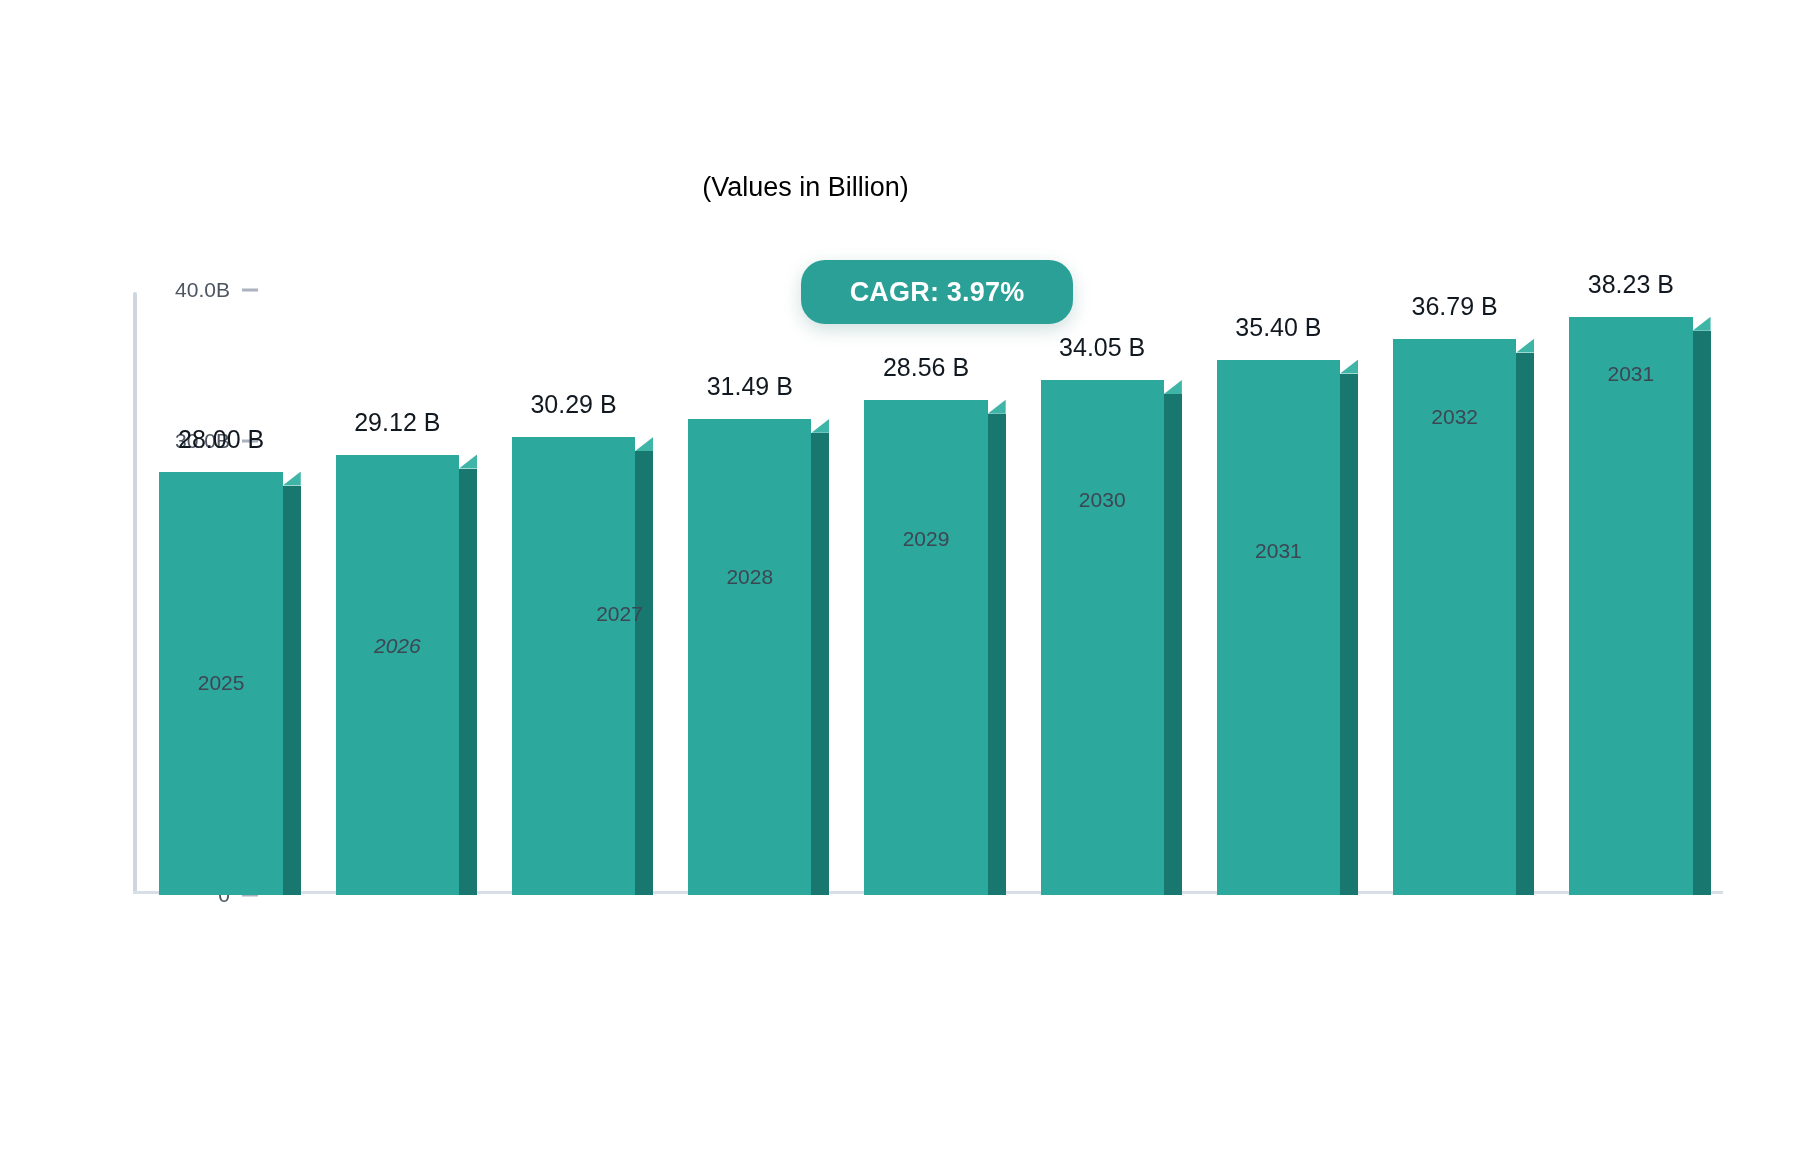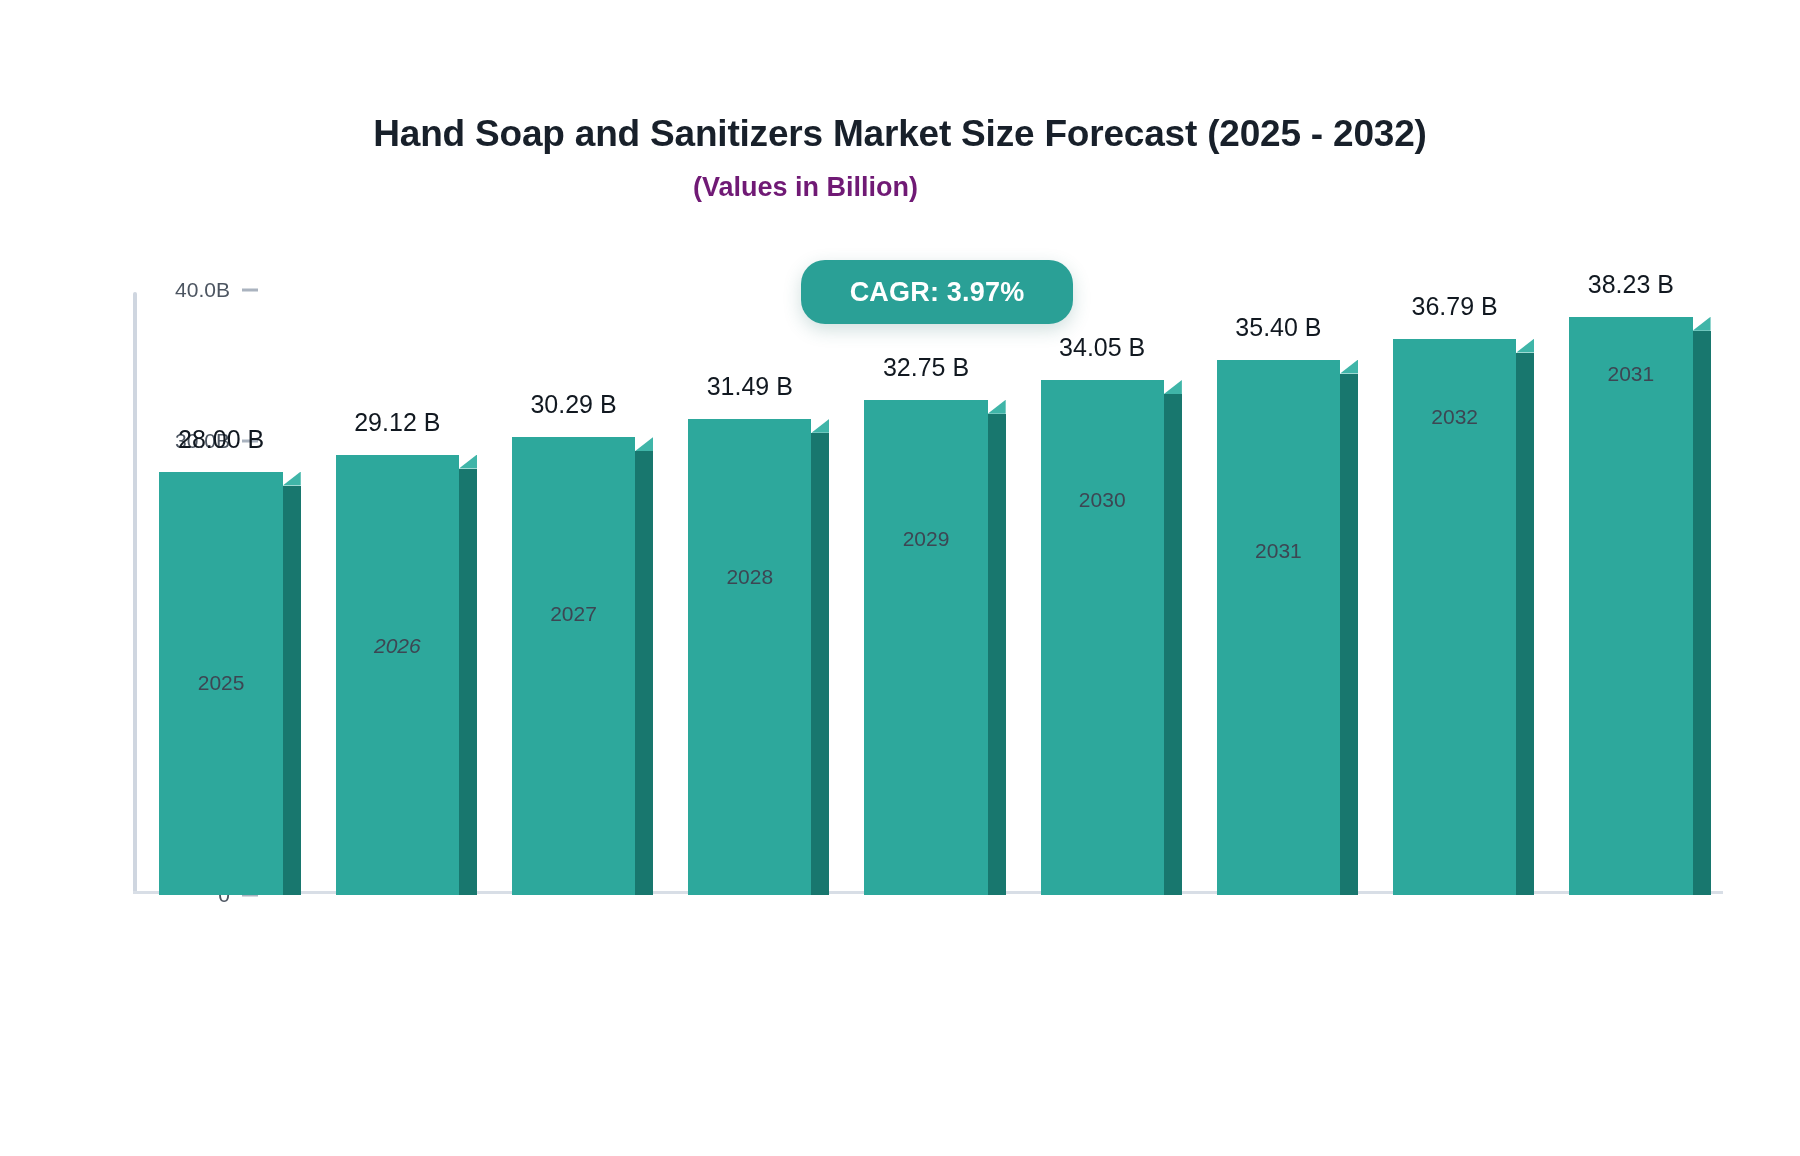--- a/index.html
+++ b/index.html
@@ -32,22 +32,22 @@
     letter-spacing: -0.2px;
     white-space: nowrap;
   }
   #chart-subtitle {
     position: absolute;
     top: 172px;
     left: 0;
     width: 1611px;
     text-align: center;
     font-size: 27px;
-    font-weight: bold;
-    color: #701a75;
+    font-weight: normal;
+    color: #000000;
     white-space: nowrap;
   }
 
   
   #cagr-badge {
     position: absolute;
     top: 260px;
     left: 801px;
     width: 272px;
     height: 64px;
@@ -180,21 +180,20 @@
   #amr-logo .amr-arrow {
     margin-left: -6px;
     margin-bottom: 6px;
   }
 </style>
 </head>
 <body>
 
 <div id="page">
 
-  <div id="chart-title">Hand Soap and Sanitizers Market Size Forecast (2025 - 2032)</div>
 
   <div id="chart-subtitle">(Values in Billion)</div>
 
   <div id="cagr-badge">
     <span class="cagr-text">CAGR: 3.97%</span>
   </div>
 
   <div id="y-axis-line"></div>
   <div id="x-axis-line"></div>
 
@@ -234,34 +233,34 @@
           <div class="bar-side" style="height: 426.44px;"></div>
           <div class="bar-top" style="bottom: 426.44px;"></div>
           <div class="bar-value" style="bottom: 458.44px;">29.12 B</div>
           <div class="bar-xlabel" style="top: 179px; font-style: italic;">2026</div>
         </div>
         <div class="bar-group" style="left: 378.878px; width: 123.356px; height: 458.136px;">
           <div class="bar-front" style="height: 458.136px;"></div>
           <div class="bar-side" style="height: 444.136px;"></div>
           <div class="bar-top" style="bottom: 444.136px;"></div>
           <div class="bar-value" style="bottom: 476.136px;">30.29 B</div>
-          <div class="bar-xlabel" style="top: 164.864px;">2027</div>
+          <div class="bar-xlabel" style="top: 164.864px; margin-left: 46px;">2027</div>
         </div>
         <div class="bar-group" style="left: 555.1px; width: 123.356px; height: 476.286px;">
           <div class="bar-front" style="height: 476.286px;"></div>
           <div class="bar-side" style="height: 462.286px;"></div>
           <div class="bar-top" style="bottom: 462.286px;"></div>
           <div class="bar-value" style="bottom: 494.286px;">31.49 B</div>
           <div class="bar-xlabel" style="top: 146.714px;">2028</div>
         </div>
         <div class="bar-group" style="left: 731.322px; width: 123.356px; height: 495.344px;">
           <div class="bar-front" style="height: 495.344px;"></div>
           <div class="bar-side" style="height: 481.344px;"></div>
           <div class="bar-top" style="bottom: 481.344px;"></div>
-          <div class="bar-value" style="bottom: 513.344px;">32.75 B</div>
+          <div class="bar-value" style="bottom: 513.344px;">28.56 B</div>
           <div class="bar-xlabel" style="top: 127.656px;">2029</div>
         </div>
         <div class="bar-group" style="left: 907.544px; width: 123.356px; height: 515.006px;">
           <div class="bar-front" style="height: 515.006px;"></div>
           <div class="bar-side" style="height: 501.006px;"></div>
           <div class="bar-top" style="bottom: 501.006px;"></div>
           <div class="bar-value" style="bottom: 533.006px;">34.05 B</div>
           <div class="bar-xlabel" style="top: 107.994px;">2030</div>
         </div>
         <div class="bar-group" style="left: 1083.77px; width: 123.356px; height: 444px;">

